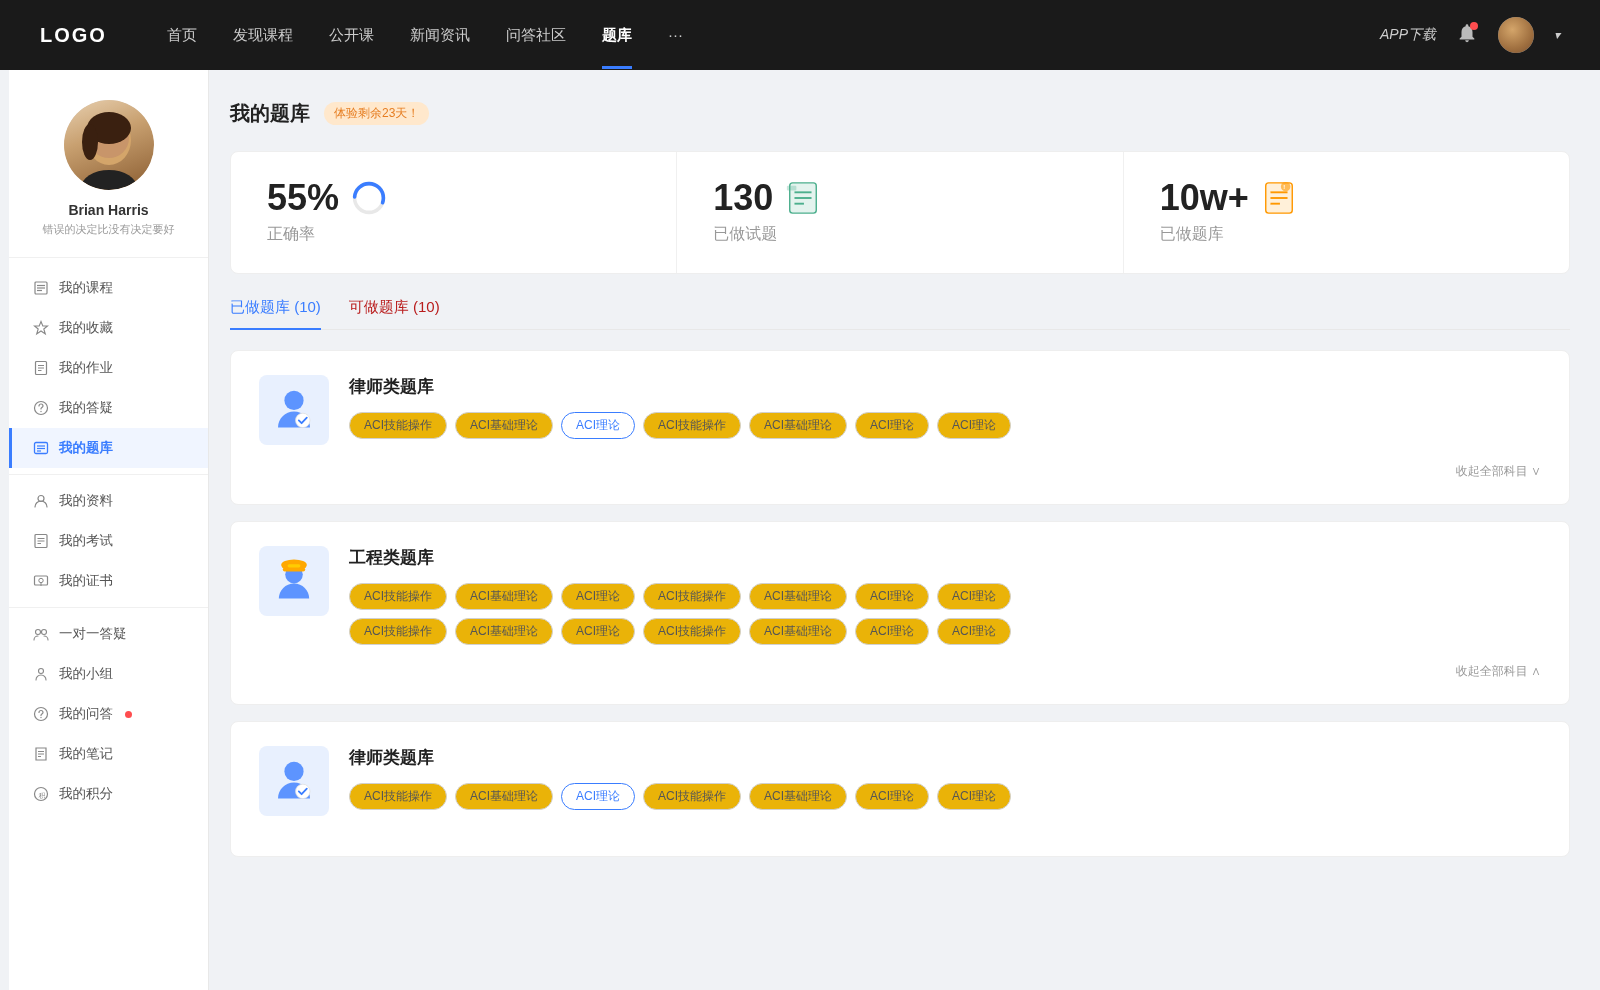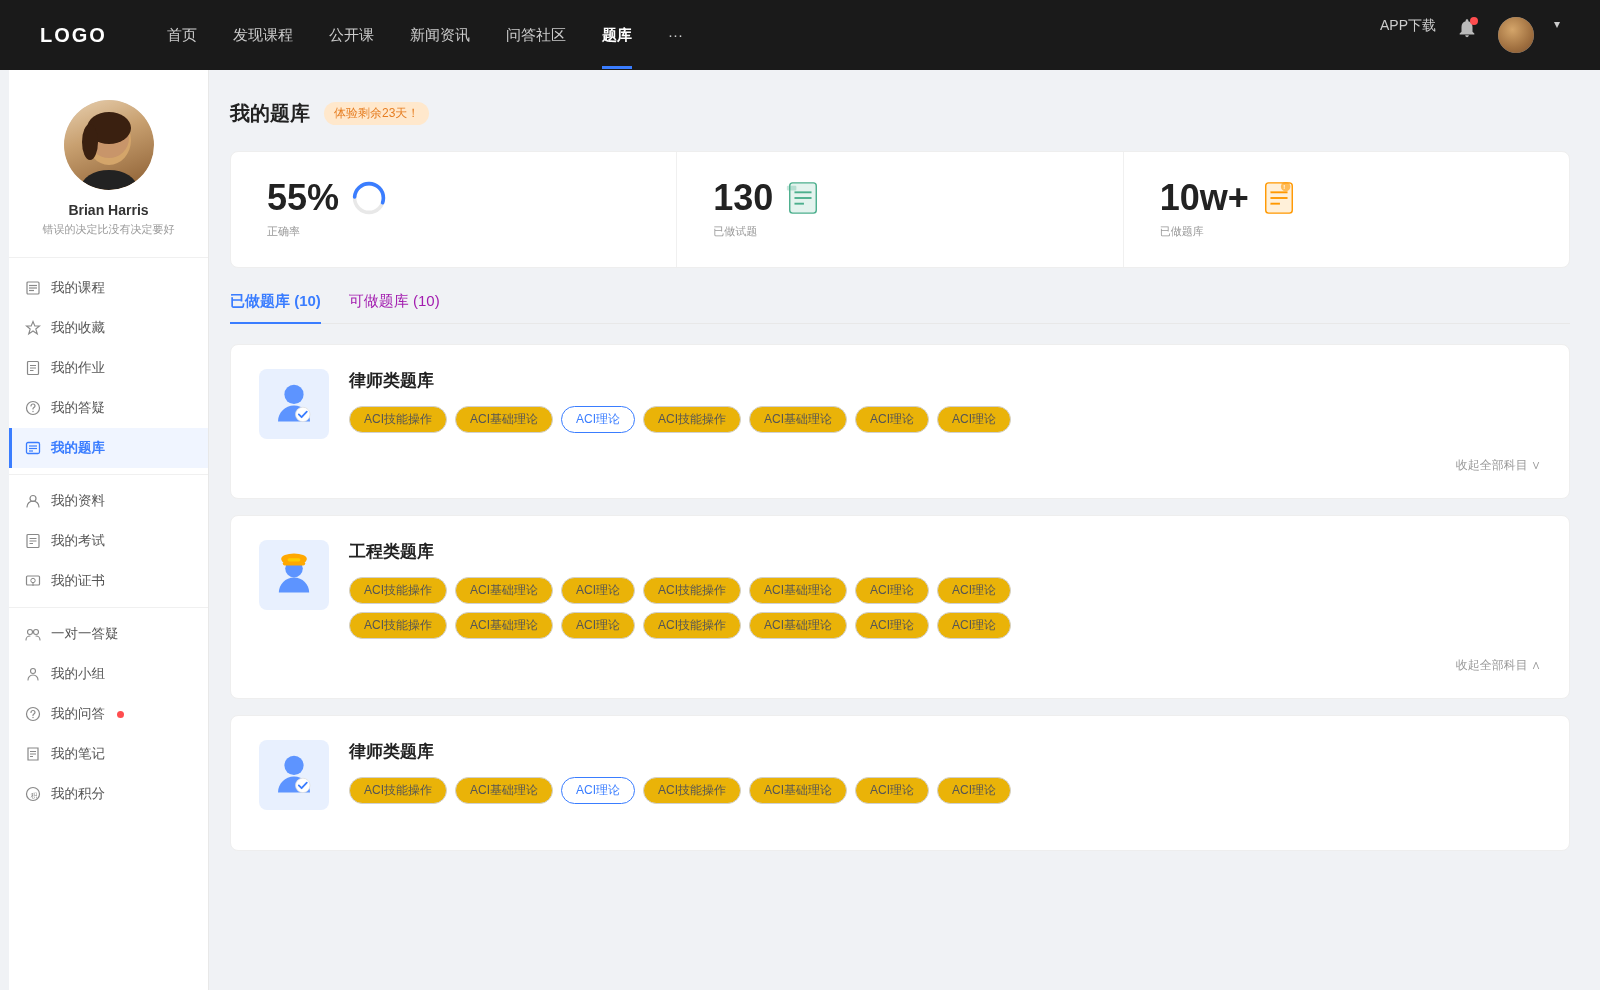--- a/index.html
+++ b/index.html
@@ -42,22 +42,23 @@
       content: '';
       position: absolute;
       bottom: -24px;
       left: 50%; transform: translateX(-50%);
       width: 100%;
       height: 3px;
       background: #3a7dff;
     }
     .navbar-right {
       display: flex;
-      align-items: flex-start;
+      align-items: center;
       gap: 20px;
+      font-style: italic;
     }
     .navbar-app-download {
       color: #ccc;
       font-size: 14px;
       cursor: pointer;
     }
     .navbar-bell {
       position: relative;
       cursor: pointer;
     }
@@ -136,21 +137,21 @@
       font-size: 11px;
       color: #999;
     }
     .sidebar-menu {
       list-style: none;
     }
     .sidebar-menu-item {
       display: flex;
       align-items: center;
       gap: 10px;
-      padding: 11px 16px;
+      padding: 11px 24px;
       cursor: pointer;
       color: #555;
       font-size: 13.5px;
       position: relative;
     }
     .sidebar-menu-item.active {
       color: #3a7dff;
       font-weight: 600;
       background: #f0f5ff;
     }
@@ -238,41 +239,41 @@
       width: 36px; height: 36px;
       display: flex; align-items: center; justify-content: center;
       border-radius: 6px;
       font-size: 20px;
     }
     .stat-icon-blue { background: none; }
     .stat-icon-green { background: none; }
     .stat-icon-orange { background: none; }
     .stat-icon-red { background: none; }
     .stat-label {
-      font-size: 11px;
+      font-size: 16px;
       color: #999;
     }
 
     
     .tabs-row {
       display: flex;
       gap: 28px;
       margin-bottom: 20px;
       border-bottom: 1px solid #e8e8e8;
     }
     .tab-item {
       font-size: 15px;
-      color: #a21caf;
+      color: #b91c1c;
       padding-bottom: 12px;
       cursor: pointer;
       position: relative;
     }
     .tab-item.active {
       color: #3a7dff;
-      font-weight: 700;
+      font-weight: 400;
     }
     .tab-item.active::after {
       content: '';
       position: absolute;
       bottom: -1px; left: 0; right: 0;
       height: 2px;
       background: #3a7dff;
     }
 
     

